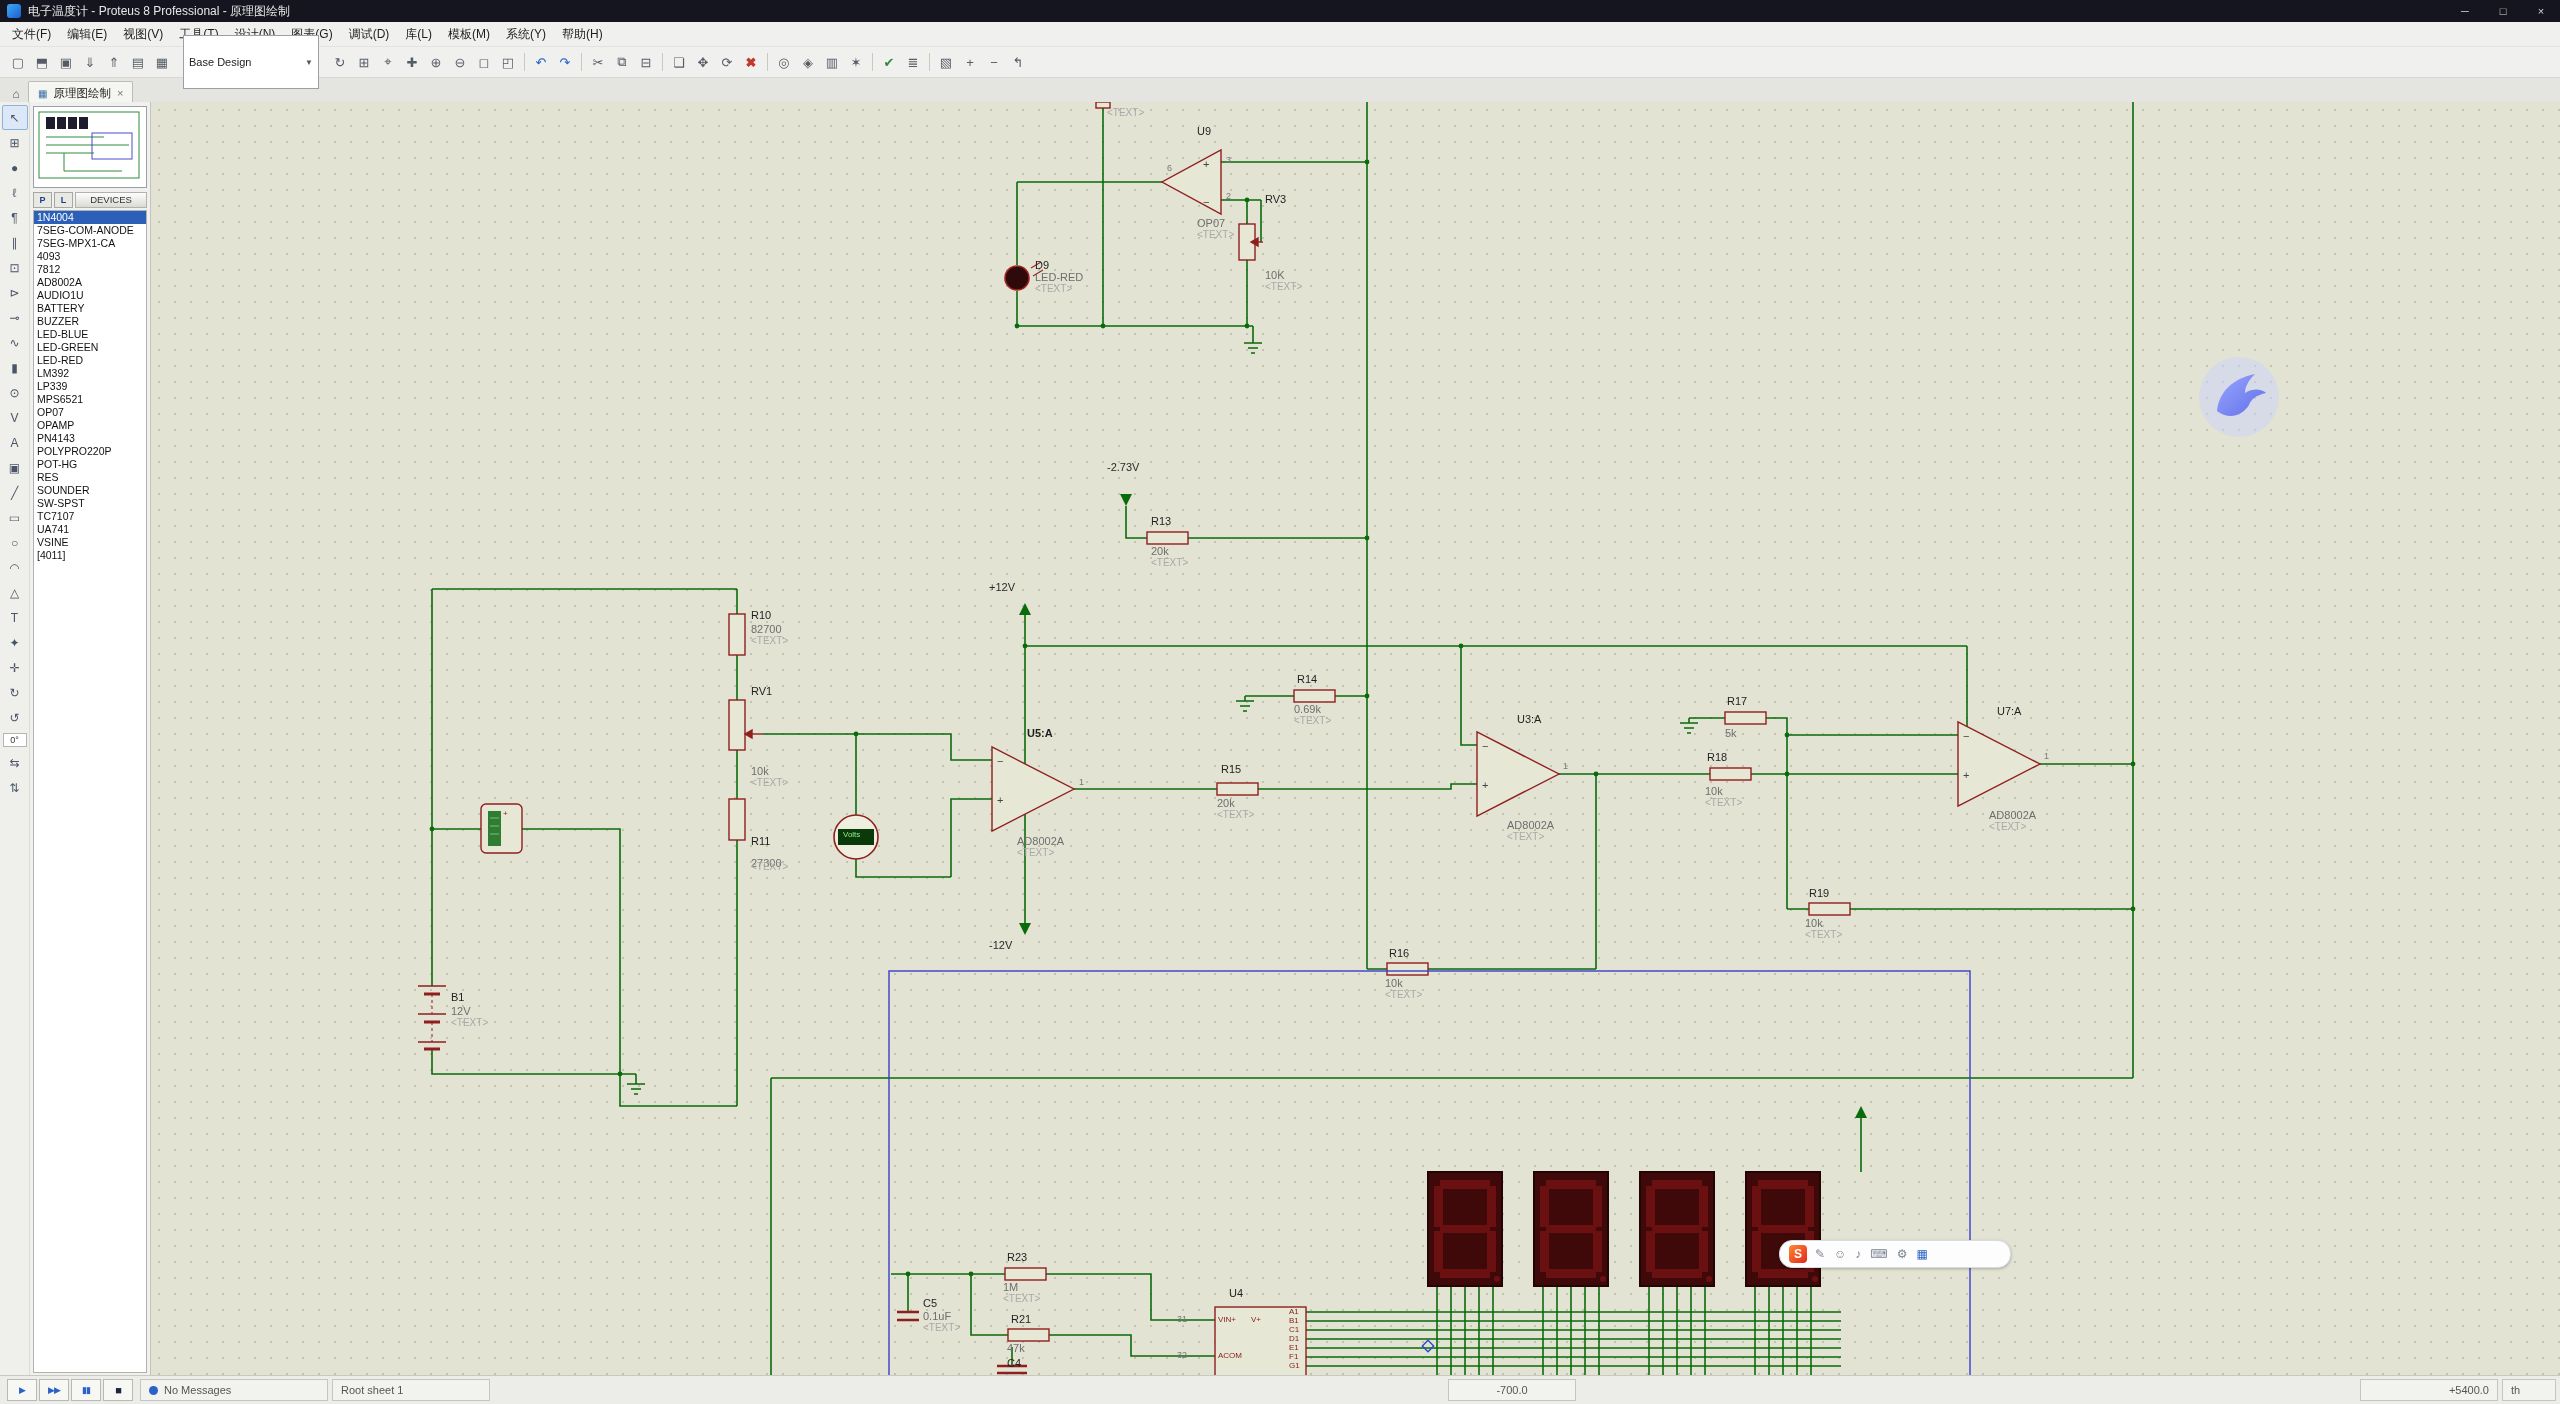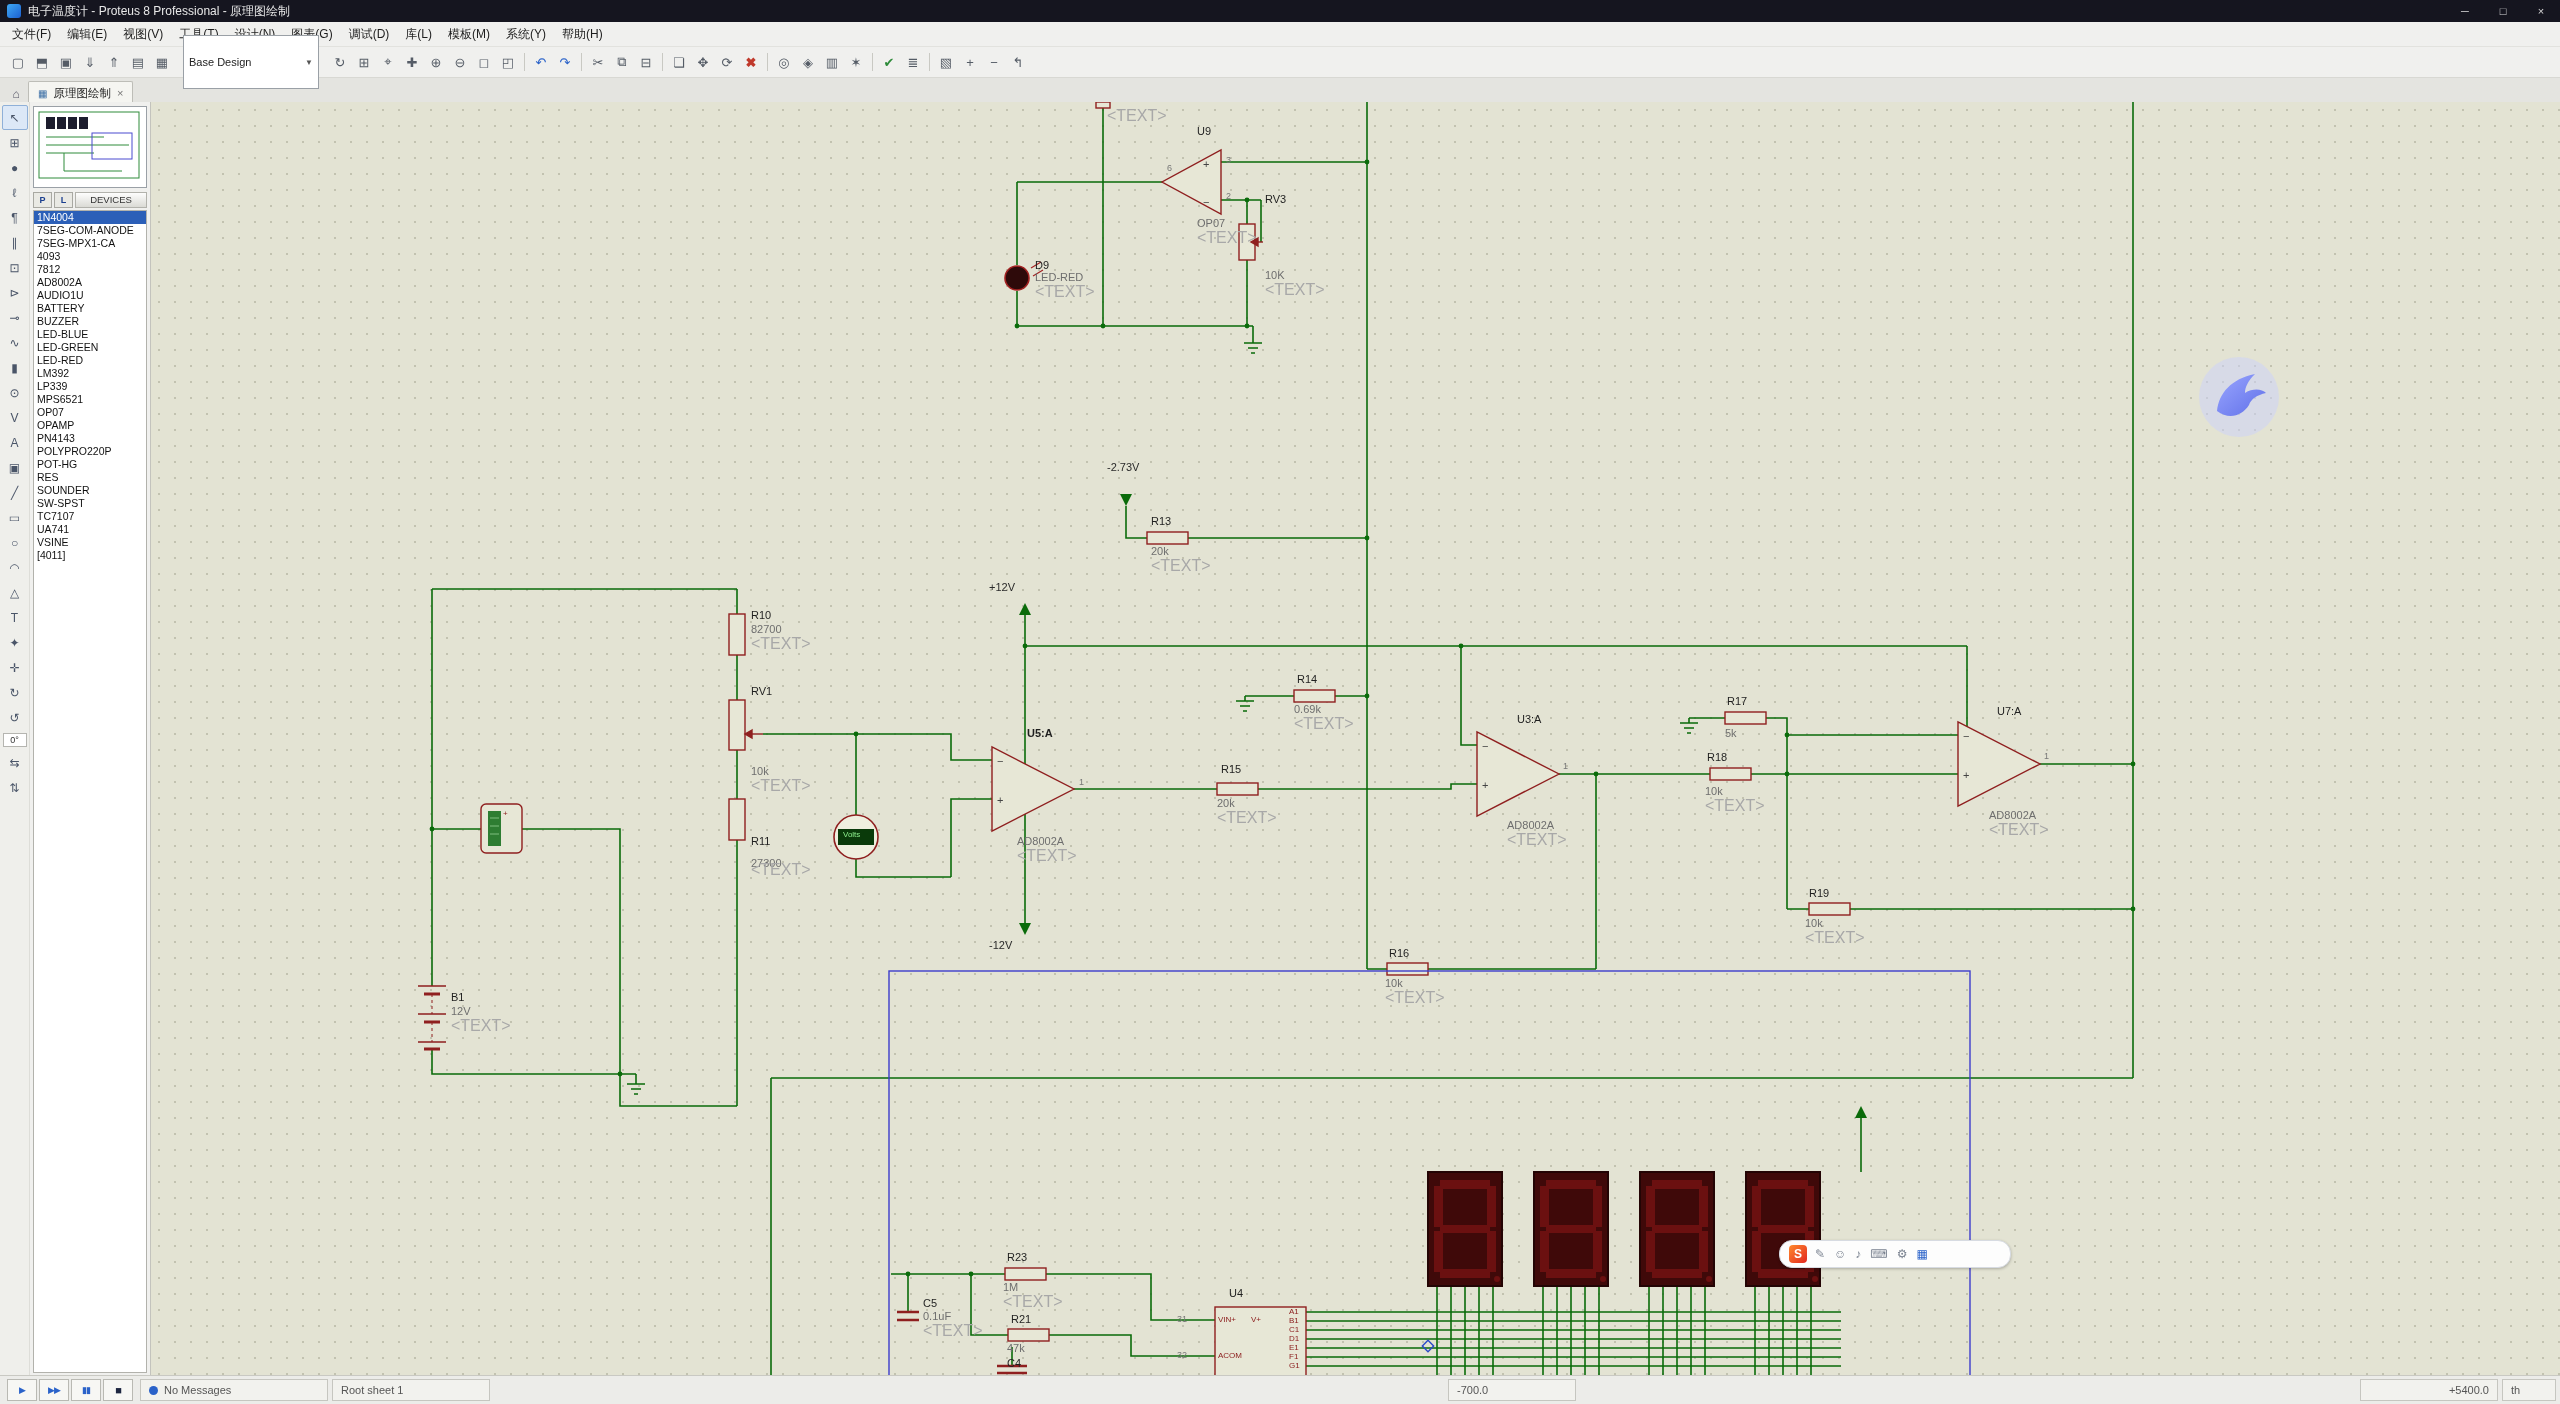--- a/index.html
+++ b/index.html
@@ -66,21 +66,21 @@
   .device-item.selected{background:#2b5fb8;color:#fff;}
 
   
   .canvas{position:relative;flex:1;overflow:hidden;background-color:#e3e3d3;
           background-image:radial-gradient(#c2c2b0 1px,transparent 1.2px);background-size:16px 16px;}
   .schematic{position:absolute;left:0;top:0;}
   .labels{position:absolute;inset:0;pointer-events:none;}
   .slabel{position:absolute;font-size:11px;line-height:1;color:#222;white-space:nowrap;}
   .slabel.ref{color:#1f1f1f;}
   .slabel.val{color:#6e6e6e;}
-  .slabel.txt{color:#a8a8a8;font-size:16px;}
+  .slabel.txt{color:#a8a8a8;font-size:10px;}
   .slabel.pwr{color:#2a2a2a;}
   .slabel.pin{color:#777;font-size:9px;}
   .slabel.pinlbl{color:#8a1a1a;font-size:8px;}
   .slabel.meter{color:#8ef08e;font-size:8px;}
 
   .watermark{position:absolute;left:2046px;top:253px;width:84px;height:84px;}
 
   .ime{position:absolute;left:1628px;top:1138px;width:212px;height:26px;background:#fdfdfd;
        border:1px solid #d7dbe2;border-radius:13px;display:flex;align-items:center;gap:8px;
        padding:0 9px;box-shadow:0 1px 3px rgba(0,0,0,.25);}
@@ -536,21 +536,21 @@
       <span class="sb-btn stop">■</span>
     </div>
   <div class="sb-cell" style="width:170px">
     <span class="msg-dot"></span>
     <span>No Messages</span>
   </div>
   <div class="sb-cell" style="width:140px">
     <span>Root sheet 1</span>
   </div>
   <div class="sb-flex"></div>
-  <div class="sb-cell" style="width:110px;justify-content:flex-start">
+  <div class="sb-cell" style="width:110px;justify-content:center">
     <span>-700.0</span>
   </div>
   <div class="sb-fixed"></div>
   <div class="sb-cell" style="width:120px;justify-content:flex-end">
     <span>+5400.0</span>
   </div>
   <div class="sb-cell" style="width:36px">
     <span>th</span>
   </div>
 </div>

